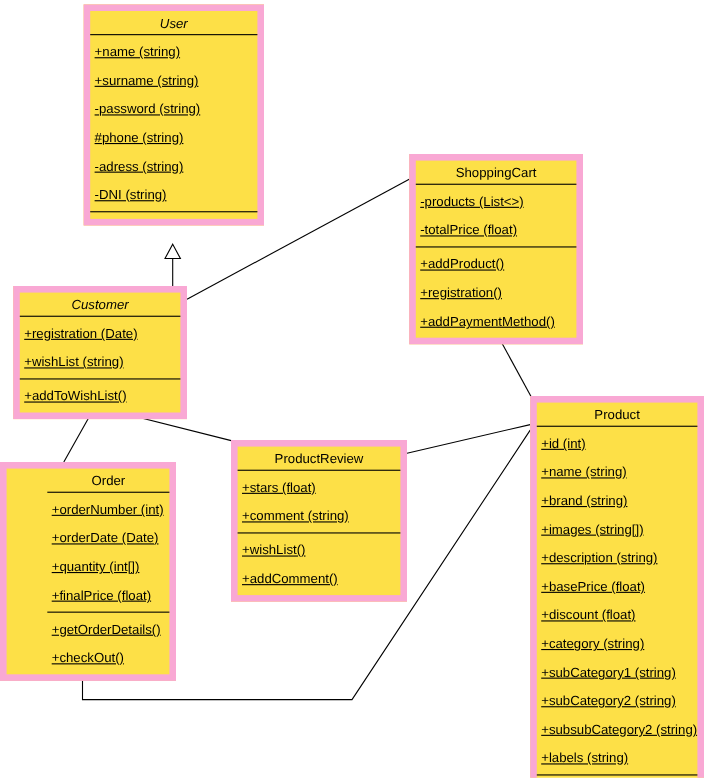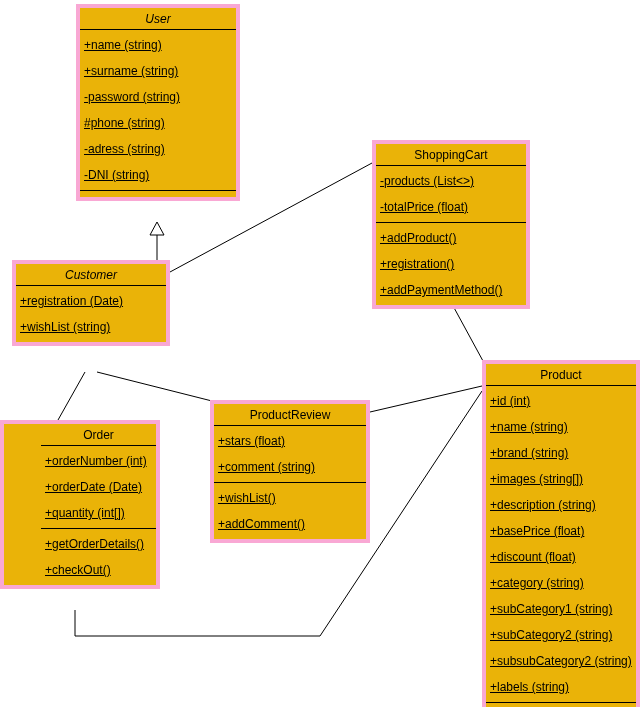--- a/index.html
+++ b/index.html
@@ -16,22 +16,22 @@
   #edges {
     position: absolute;
     top: 0; left: 0;
     z-index: 0;
   }
   #edges path { fill: none; stroke: #000000; stroke-width: 1; }
   #edges path.arrowhead { fill: #ffffff; }
   .uml-class {
     position: absolute;
     z-index: 1;
-    background: #eab308;
-    border: 4px solid #f9a8d4;
+    background: #fde047;
+    border: 6px solid #f9a8d4;
     font-size: 12px;
   }
   .uml-title {
     height: 22px;
     display: flex;
     align-items: center;
     justify-content: center;
     border-bottom: 1px solid #000000;
     white-space: nowrap;
   }
@@ -101,28 +101,32 @@
       <div class="uml-member">+addPaymentMethod()</div>
     </div>
 </div>
 
 <div class="uml-class" style="left:12px; top:260px; width:158px;">
   <div class="uml-title abstract">Customer</div>
   <div class="uml-compartment uml-attrs">
       <div class="uml-member">+registration (Date)</div>
       <div class="uml-member">+wishList (string)</div>
     </div>
+  <div class="uml-compartment uml-methods">
+      <div class="uml-member">+addToWishList()</div>
+    </div>
 </div>
 
 <div class="uml-class" style="left:0px; top:420px; width:160px;padding-left:37px;">
   <div class="uml-title">Order</div>
   <div class="uml-compartment uml-attrs">
       <div class="uml-member">+orderNumber (int)</div>
       <div class="uml-member">+orderDate (Date)</div>
       <div class="uml-member">+quantity (int[])</div>
+      <div class="uml-member">+finalPrice (float)</div>
     </div>
   <div class="uml-compartment uml-methods">
       <div class="uml-member">+getOrderDetails()</div>
       <div class="uml-member">+checkOut()</div>
     </div>
 </div>
 
 <div class="uml-class" style="left:210px; top:400px; width:160px;">
   <div class="uml-title">ProductReview</div>
   <div class="uml-compartment uml-attrs">

